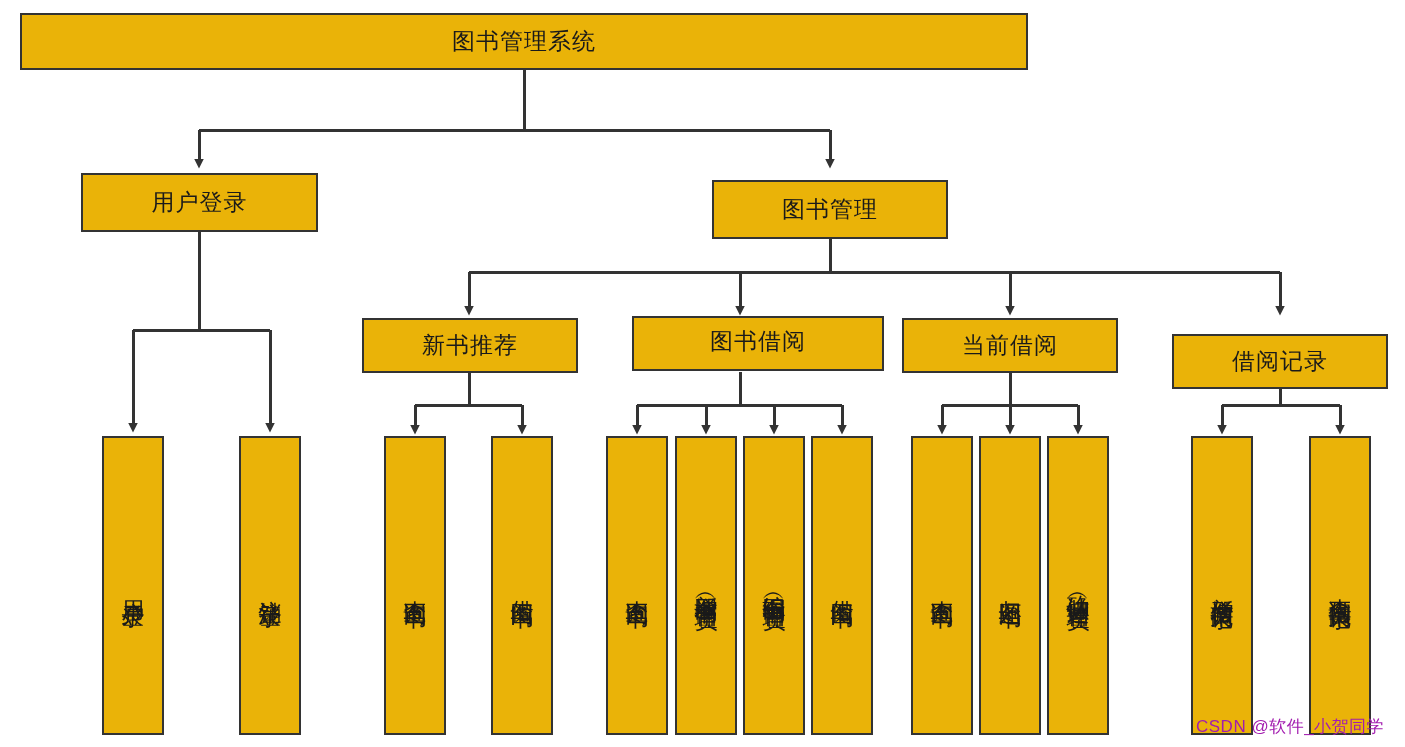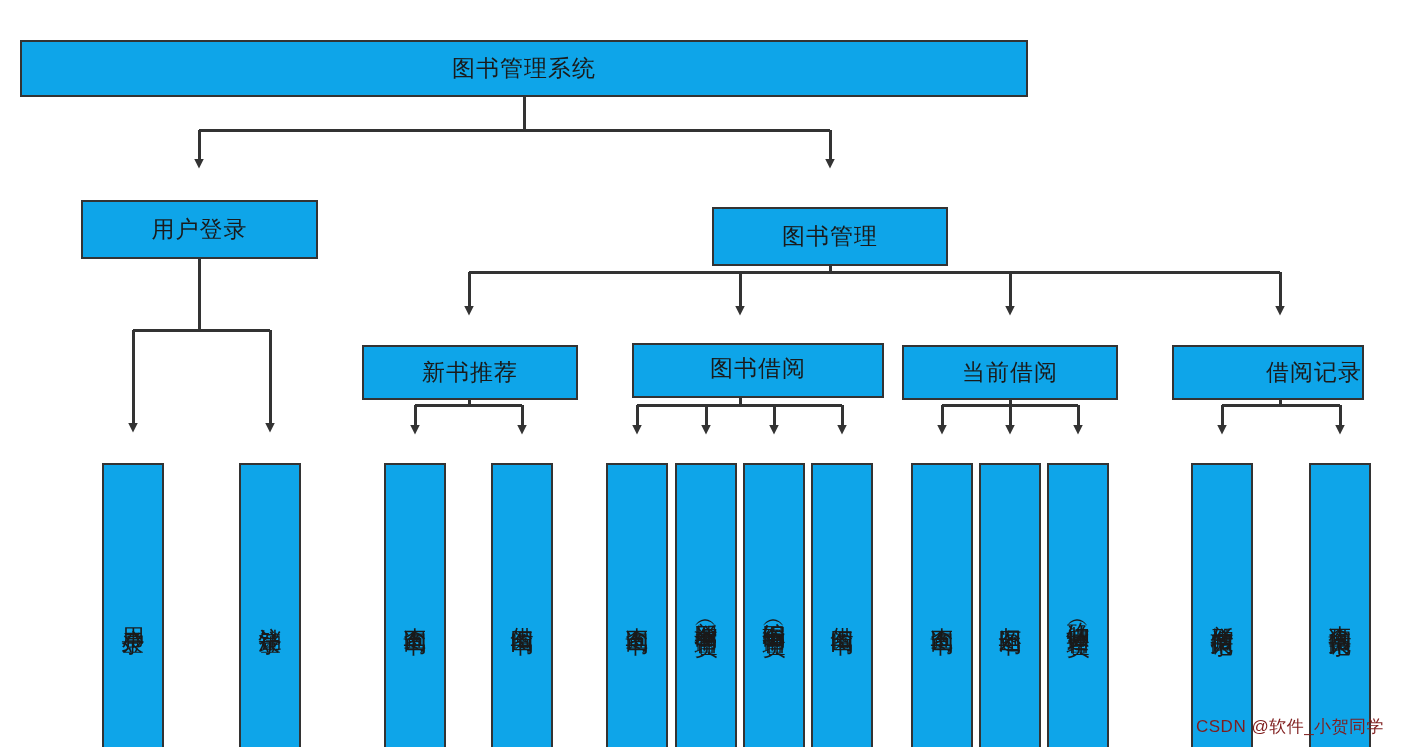--- a/index.html
+++ b/index.html
@@ -22,29 +22,28 @@
     position: absolute;
     left: 0;
     top: 0;
     width: 1405px;
     height: 747px;
     pointer-events: none;
   }
   .node {
     position: absolute;
     box-sizing: border-box;
-    background: #0ea5e9;
+    background: #eab308;
     border: 2.5px solid #333333;
     display: flex;
     align-items: center;
     justify-content: center;
     text-align: center;
     color: #1a1a1a;
     z-index: 2;
-    margin-top: 27px;
   }
   .node.horiz {
     font-size: 23px;
     letter-spacing: 1px;
     line-height: 1.2;
   }
   .node.vert {
     writing-mode: vertical-rl;
     text-orientation: upright;
     font-size: 23px;
@@ -58,21 +57,21 @@
     writing-mode: vertical-rl;
     text-orientation: upright;
     white-space: nowrap;
     display: block;
   }
   .node .htext {
     display: block;
   }
   .watermark {
     position: absolute;
-    color: #7f1d1d;
+    color: #a21caf;
     font-size: 17px;
     white-space: nowrap;
     z-index: 5;
     letter-spacing: 0.5px;
   }
 </style>
 </head>
 <body>
 
 <div id="canvas">
@@ -144,21 +143,21 @@
   </div>
 
   <div class="node horiz" style="left:632px; top:316px; width:252px; height:55px;font-family:Liberation Mono, monospace;">
     <span class="htext">图书借阅</span>
   </div>
 
   <div class="node horiz" style="left:902px; top:318px; width:216px; height:55px;">
     <span class="htext">当前借阅</span>
   </div>
 
-  <div class="node horiz" style="left:1172px; top:318px; width:192px; height:55px;justify-content:flex-end;">
+  <div class="node horiz" style="left:1172px; top:334px; width:216px; height:55px;">
     <span class="htext">借阅记录</span>
   </div>
 
   <div class="node vert" style="left:102px; top:436px; width:62px; height:299px;">
     <span class="vtext">用户登录</span>
   </div>
 
   <div class="node vert" style="left:239px; top:436px; width:62px; height:299px;">
     <span class="vtext">注销登录</span>
   </div>

